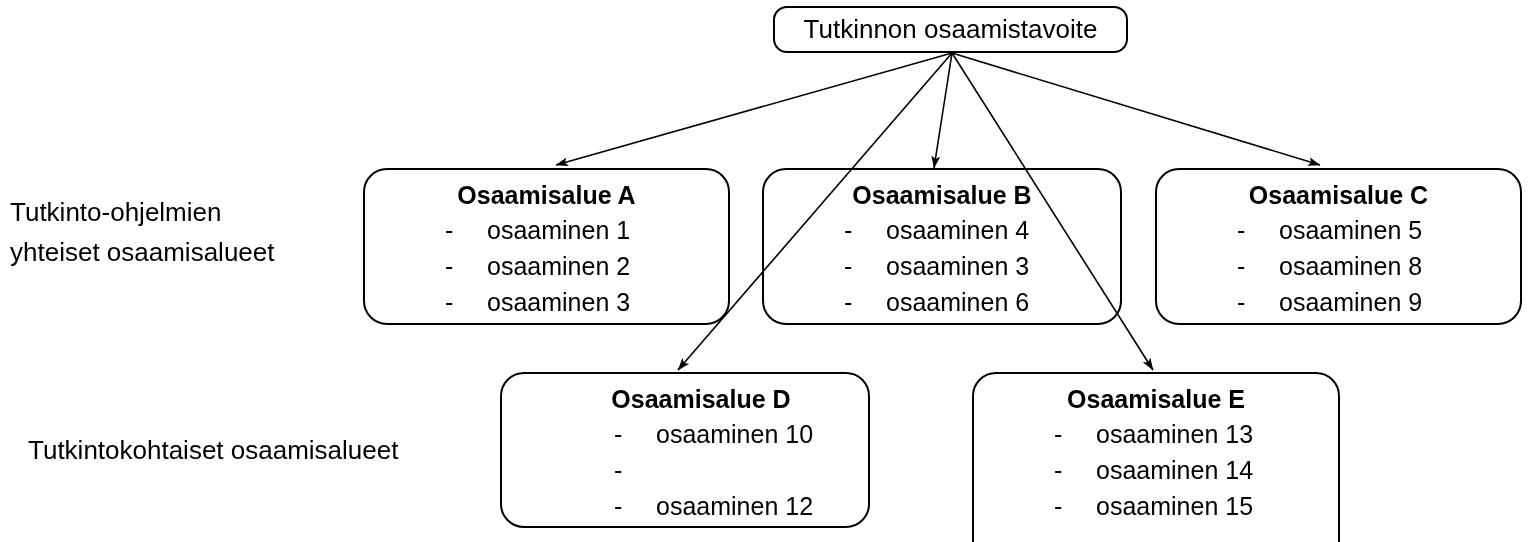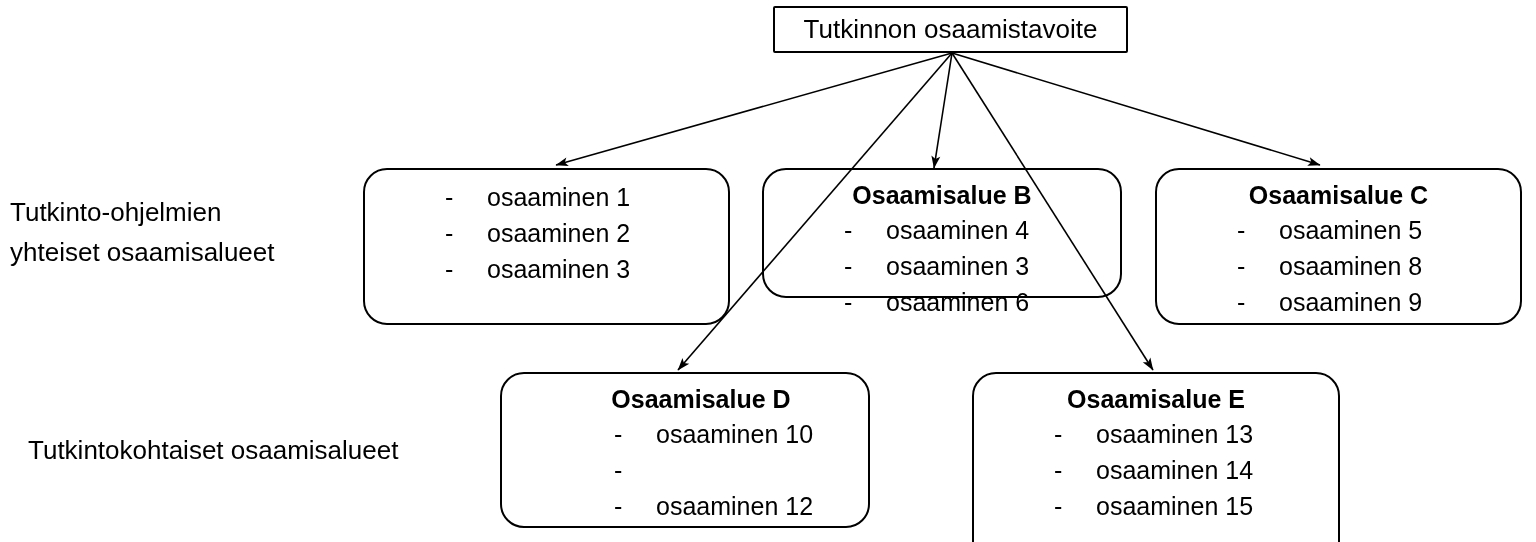--- a/index.html
+++ b/index.html
@@ -9,36 +9,36 @@
     height: 542px;
     background: #ffffff;
     color: #000000;
     font-family: "Liberation Sans", sans-serif;
     overflow: hidden;
   }
   .rootbox {
     position: absolute;
     left: 773px; top: 6px; width: 355px; height: 47px;
     border: 2.5px solid #000;
-    border-radius: 2px;
+    border-radius: 14px;
     box-sizing: border-box;
     background: #fff;
     display: flex; align-items: center; justify-content: center;
     font-size: 26px;
   }
   .area-box {
     position: absolute;
     border: 2px solid #000;
     border-radius: 24px;
     box-sizing: border-box;
     background: transparent;
     padding-top: 9px;
   }
   .box-a { left: 363px;  top: 168px; width: 367px; height: 157px; }
-  .box-b { left: 762px;  top: 168px; width: 360px; height: 130px; }
+  .box-b { left: 762px;  top: 168px; width: 360px; height: 157px; }
   .box-c { left: 1155px; top: 168px; width: 367px; height: 157px; }
   .box-d { left: 500px;  top: 372px; width: 370px; height: 156px; padding-left: 32px; }
   .box-e { left: 972px;  top: 372px; width: 368px; height: 195px; }
   .area-title {
     text-align: center;
     font-weight: bold;
     font-size: 25px;
     line-height: 33px;
   }
   .area-item {
@@ -68,20 +68,21 @@
 </head>
 <body>
 
 <div class="canvas">
 
   <div class="rootbox">
     <span>Tutkinnon osaamistavoite</span>
   </div>
 
   <div class="area-box box-a">
+    <div class="area-title">Osaamisalue A</div>
     <div class="area-item">
       <span class="dash">-</span>
       <span class="item-text">osaaminen 1</span>
     </div>
     <div class="area-item">
       <span class="dash">-</span>
       <span class="item-text">osaaminen 2</span>
     </div>
     <div class="area-item">
       <span class="dash">-</span>

